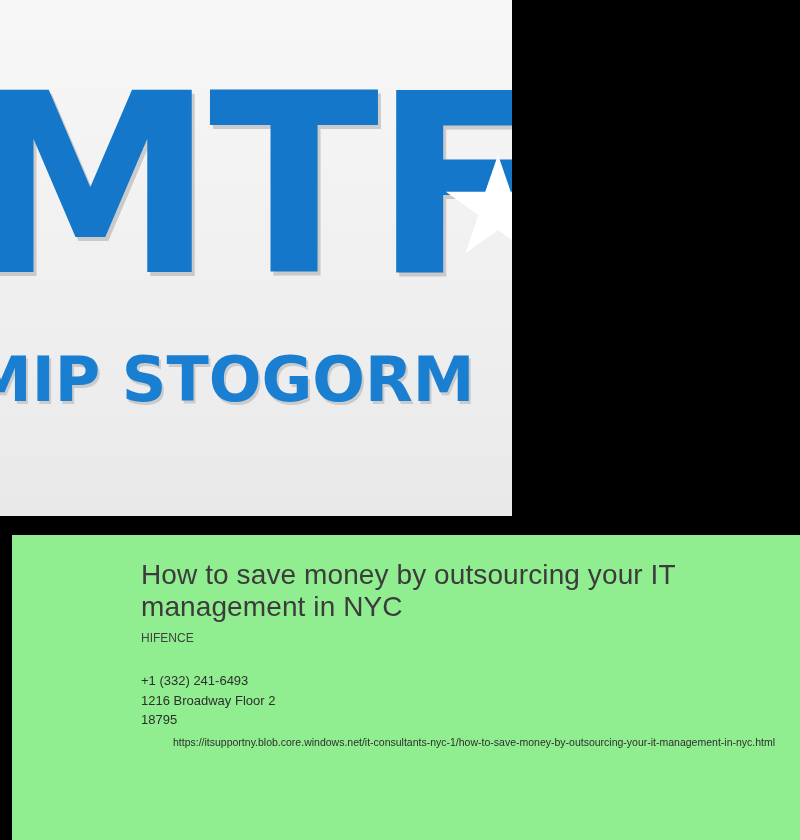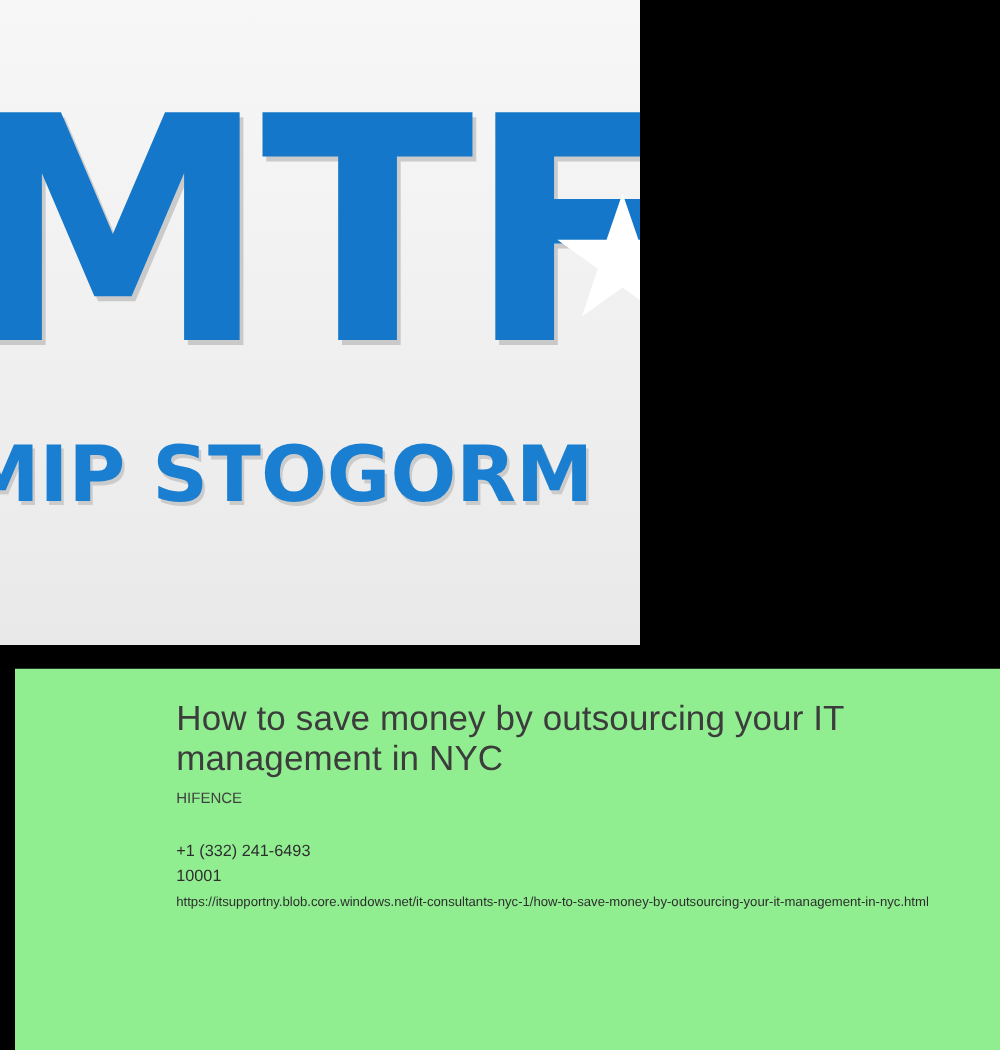--- a/index.html
+++ b/index.html
@@ -119,20 +119,21 @@
     font-size: 13px;
     line-height: 19.5px;
     color: #2e2e2e;
   }
   .url {
     margin-top: 5px;
     font-size: 10.5px;
     line-height: 15px;
     color: #2e2e2e;
     word-break: break-all;
+    margin-left: 32px;
   }
 </style>
 </head>
 <body>
 
 <div class="page">
 
   <div class="hero">
     <div class="logo-card">
       <div class="logo-inner">
@@ -145,18 +146,19 @@
         <div class="logo-sub">MIP STOGORM</div>
       </div>
     </div>
   </div>
 
   <div class="info">
     <div class="info-inner">
       <h1 class="title">How to save money by outsourcing your IT management in NYC</h1>
       <div class="brand">HIFENCE</div>
       <div class="contact-line">+1 (332) 241-6493</div>
-      <div class="contact-line">10001</div>
+      <div class="contact-line">1216 Broadway Floor 2</div>
+      <div class="contact-line">18795</div>
       <div class="url">https://itsupportny.blob.core.windows.net/it-consultants-nyc-1/how-to-save-money-by-outsourcing-your-it-management-in-nyc.html</div>
     </div>
   </div>
 
 </div>
 
 </body></html>

